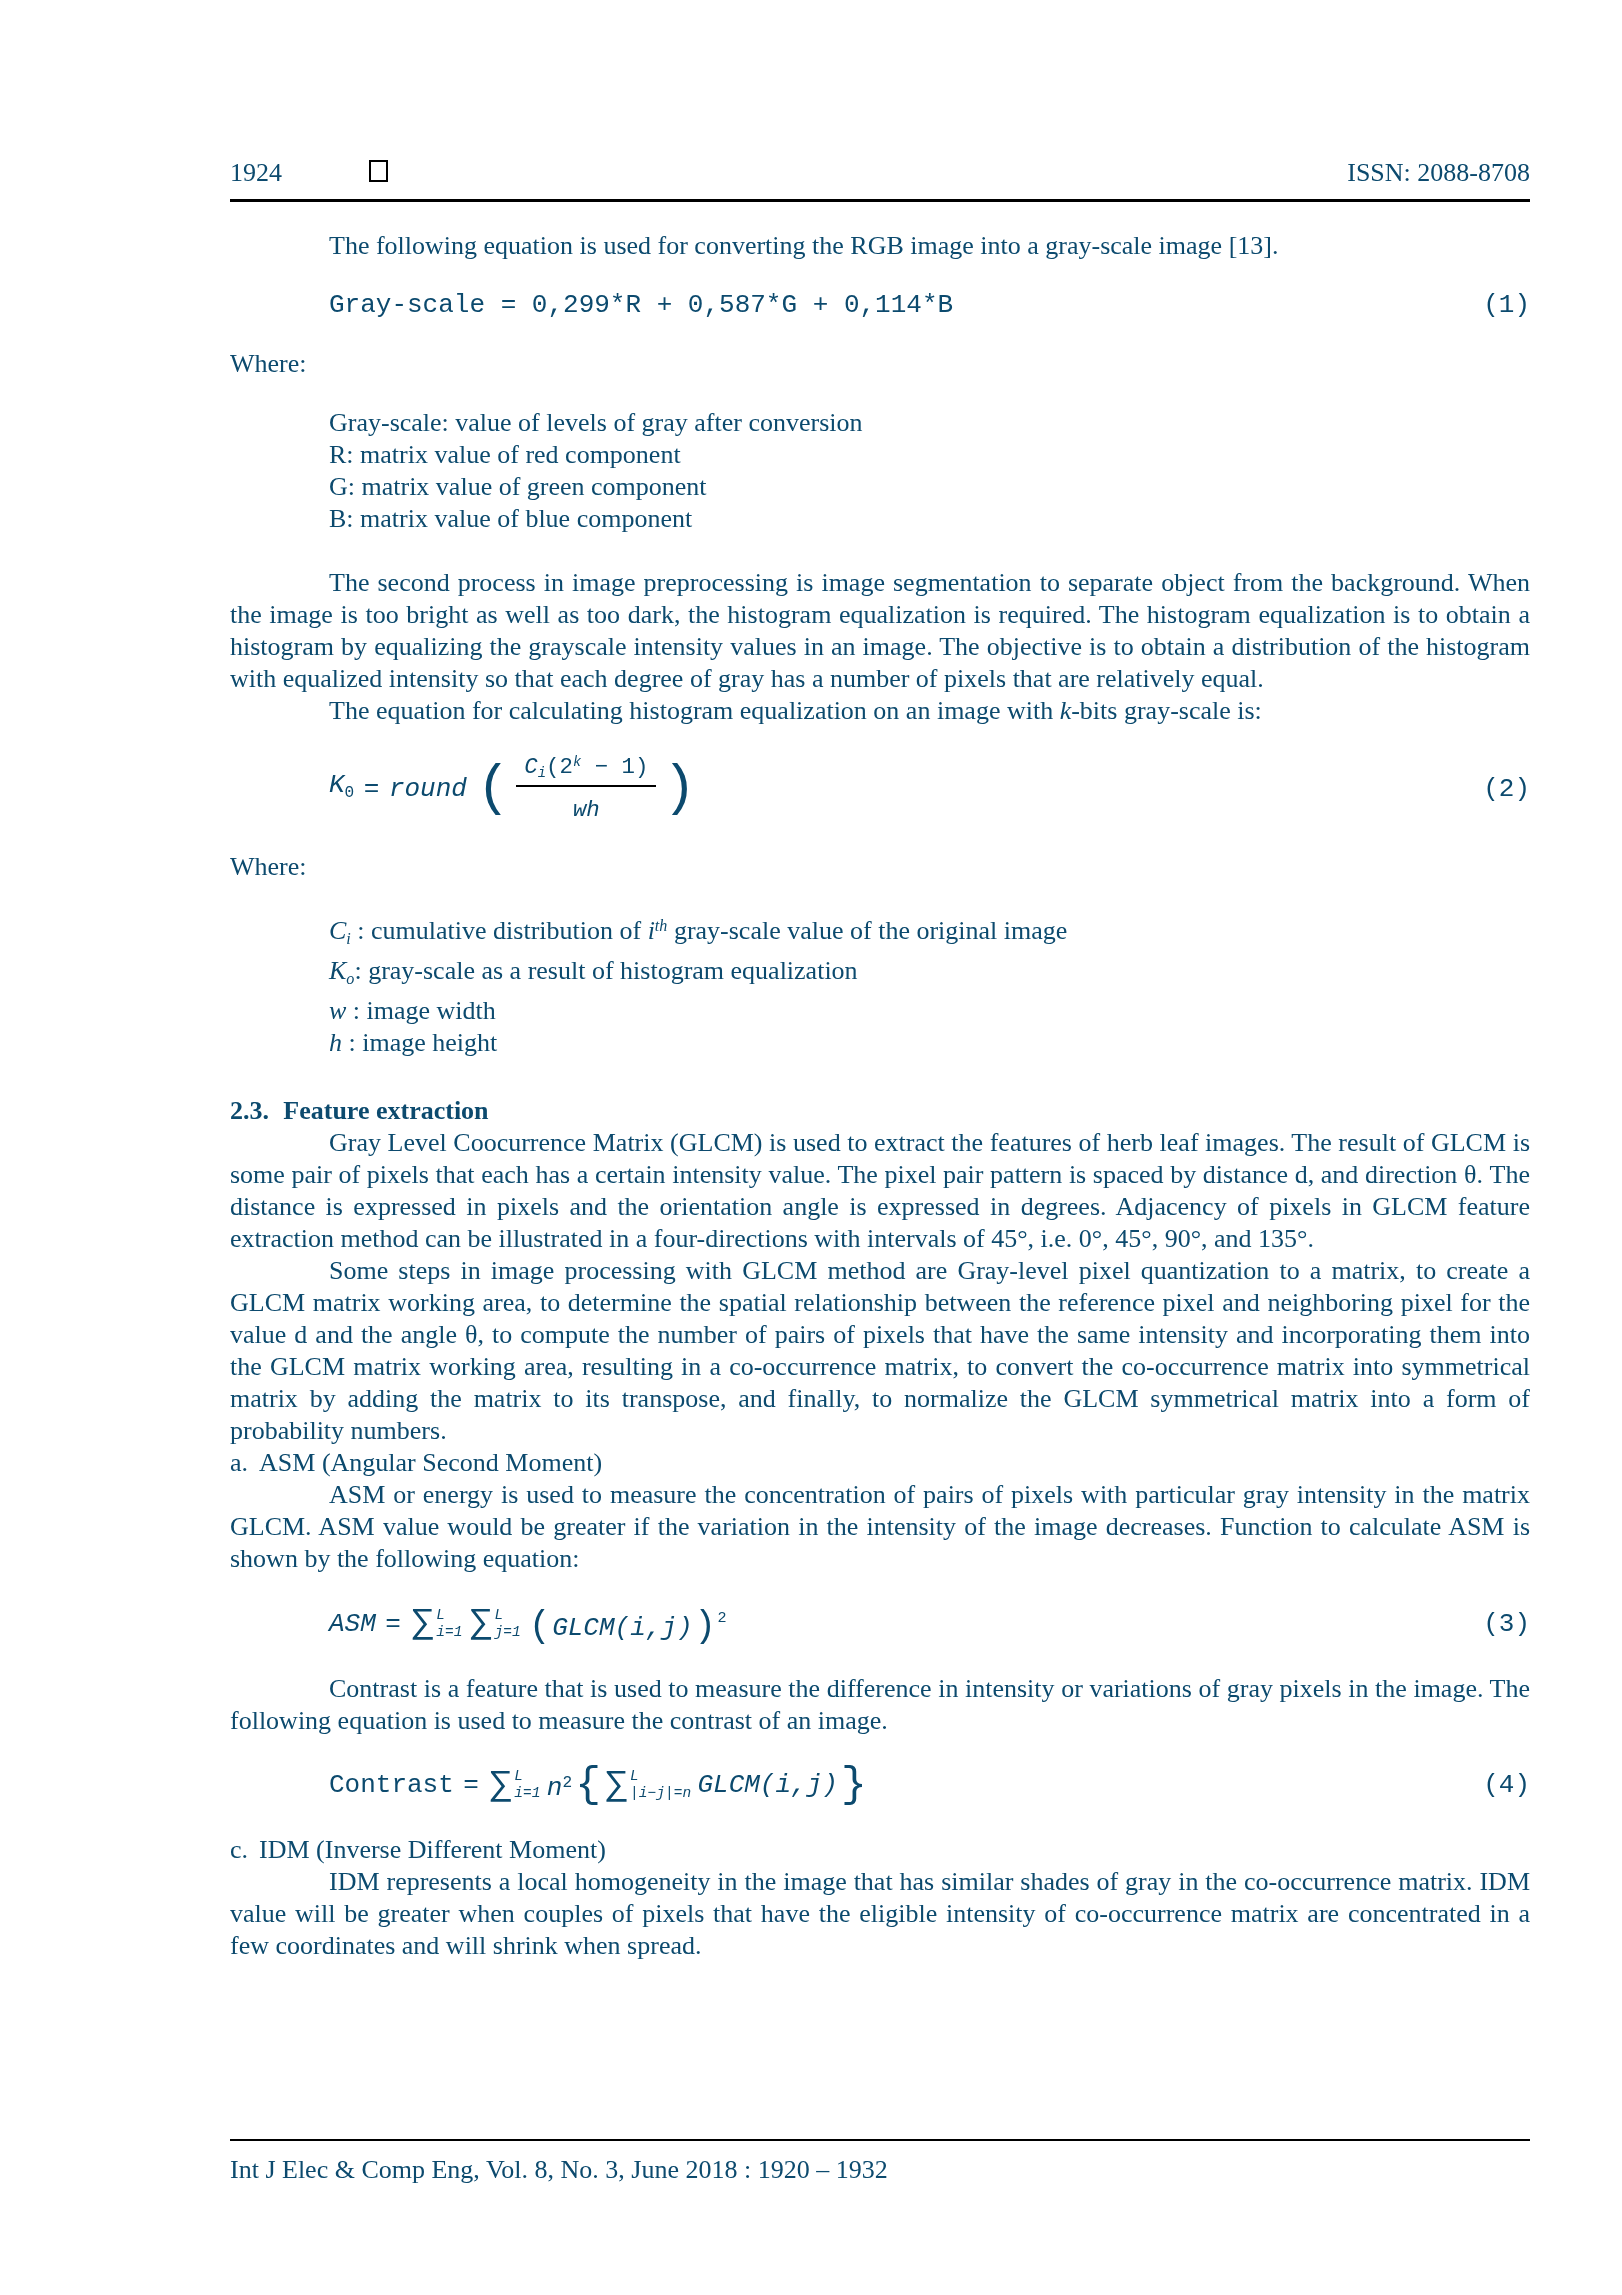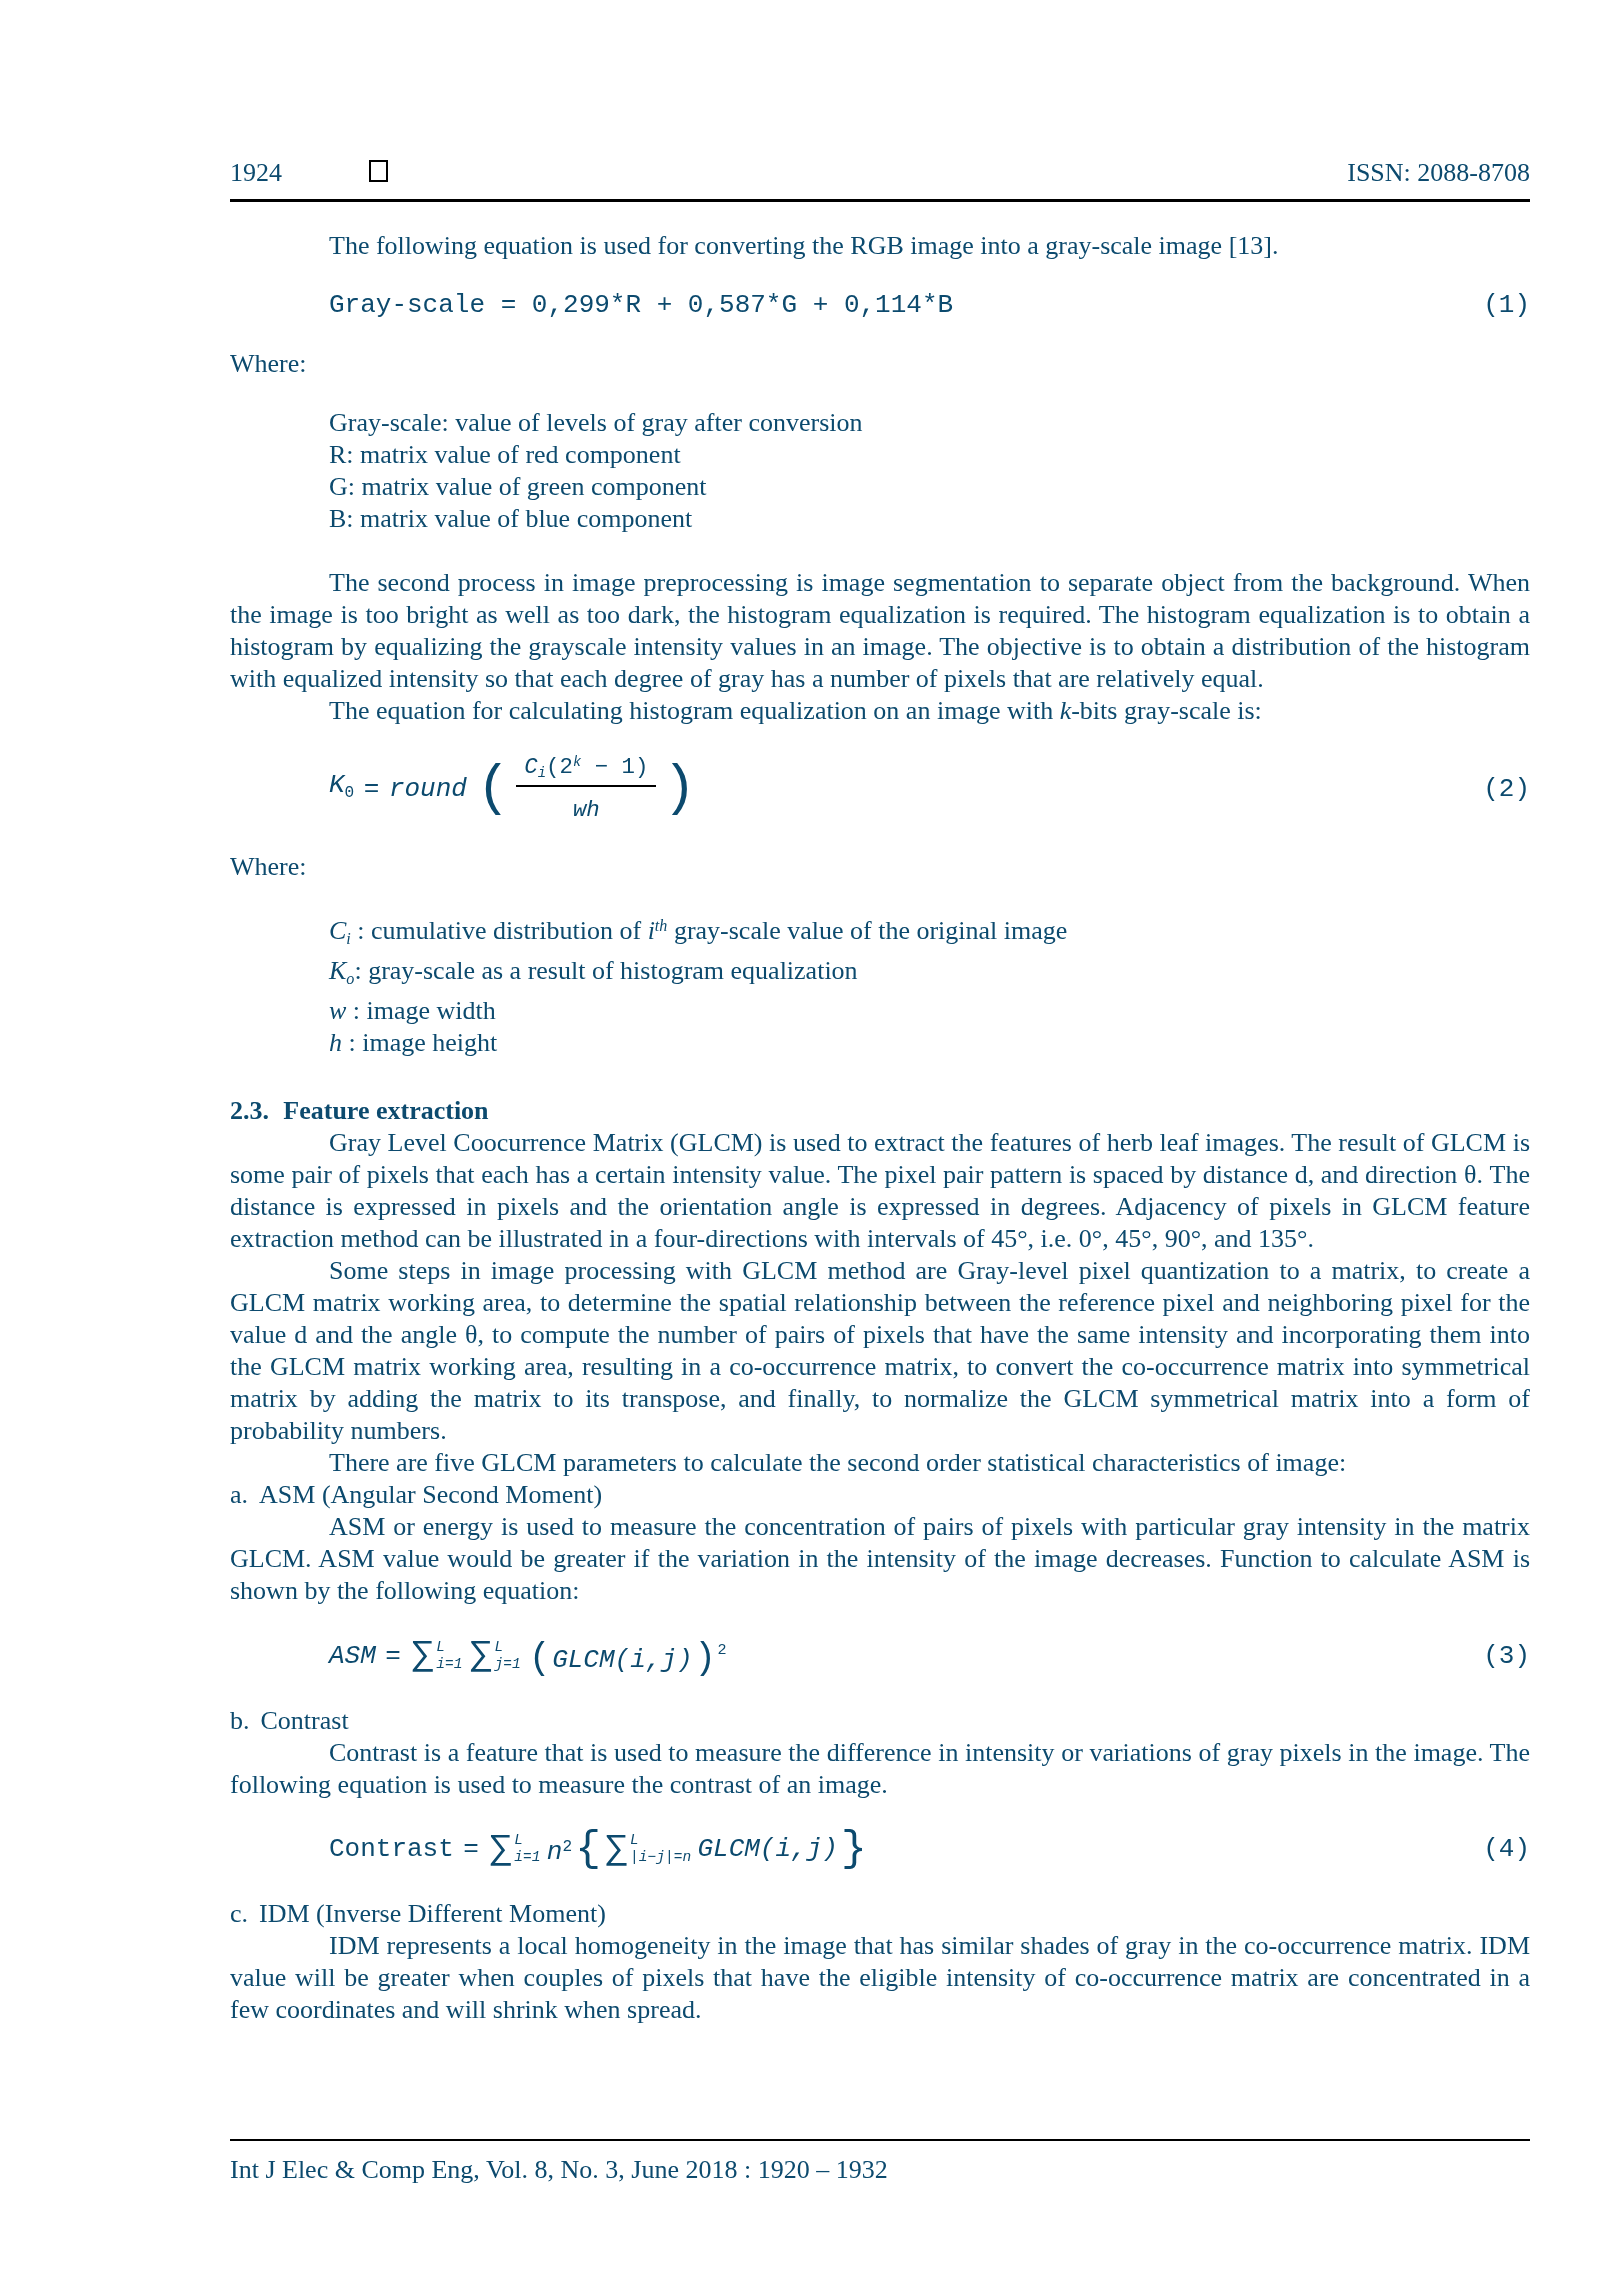--- a/index.html
+++ b/index.html
@@ -119,21 +119,20 @@
     <p class="def-line"><span class="it">C</span><span class="sb it">i</span><span> : cumulative distribution of </span><span class="it">i</span><span class="sp it">th</span><span> gray-scale value of the original image</span></p>
     <p class="def-line"><span class="it">K</span><span class="sb it">o</span><span>: gray-scale as a result of histogram equalization</span></p>
     <p class="def-line"><span class="it">w</span><span> : image width</span></p>
     <p class="def-line"><span class="it">h</span><span> : image height</span></p>
   </div>
 
   <h2 class="section-heading"><span>2.3.</span><span class="section-title">Feature extraction</span></h2>
 
   <p class="para">Gray Level Coocurrence Matrix (GLCM) is used to extract the features of herb leaf images. The result of GLCM is some pair of pixels that each has a certain intensity value. The pixel pair pattern is spaced by distance d, and direction θ. The distance is expressed in pixels and the orientation angle is expressed in degrees. Adjacency of pixels in GLCM feature extraction method can be illustrated in a four-directions with intervals of 45°, i.e. 0°, 45°, 90°, and 135°.</p>
   <p class="para">Some steps in image processing with GLCM method are Gray-level pixel quantization to a matrix, to create a GLCM matrix working area, to determine the spatial relationship between the reference pixel and neighboring pixel for the value d and the angle θ, to compute the number of pairs of pixels that have the same intensity and incorporating them into the GLCM matrix working area, resulting in a co-occurrence matrix, to convert the co-occurrence matrix into symmetrical matrix by adding the matrix to its transpose, and finally, to normalize the GLCM symmetrical matrix into a form of probability numbers.</p>
-  <p class="para">There are five GLCM parameters to calculate the second order statistical characteristics of image:</p>
 
   <div class="list-line"><span>a.</span><span class="item-title">ASM (Angular Second Moment)</span></div>
   <p class="para">ASM or energy is used to measure the concentration of pairs of pixels with particular gray intensity in the matrix GLCM. ASM value would be greater if the variation in the intensity of the image decreases. Function to calculate ASM is shown by the following equation:</p>
 
   <div class="equation">
     <span class="math">
       <span class="atom it">ASM</span>
       <span class="op">=</span>
       <span class="sum">
           <span class="sigma">∑</span>
@@ -147,21 +146,20 @@
           <span class="limits">
             <span>L</span>
             <span>j=1</span>
           </span>
         </span>
       <span class="atom"><span class="bigp">(</span><span class="it">GLCM(i,j)</span><span class="bigp">)</span><span class="sp-high">2</span></span>
     </span>
     <span class="eq-number">(3)</span>
   </div>
 
-  <div class="list-line"><span>b.</span><span class="item-title">Contrast</span></div>
   <p class="para">Contrast is a feature that is used to measure the difference in intensity or variations of gray pixels in the image. The following equation is used to measure the contrast of an image.</p>
 
   <div class="equation">
     <span class="math">
       <span class="atom">Contrast</span>
       <span class="op">=</span>
       <span class="sum">
           <span class="sigma">∑</span>
           <span class="limits">
             <span>L</span>

